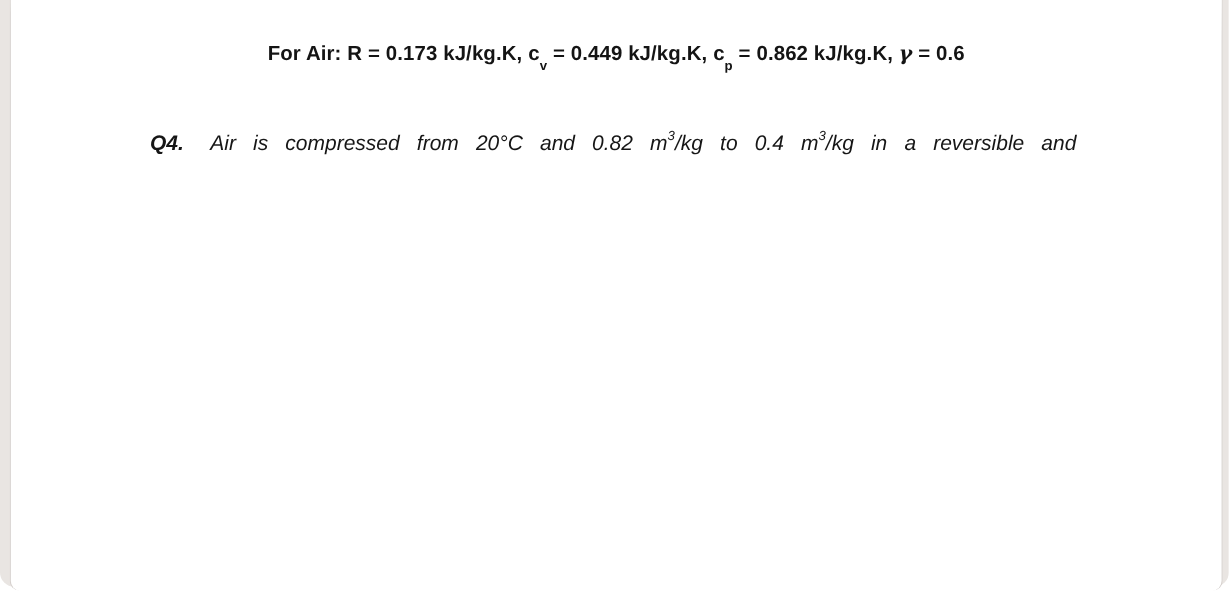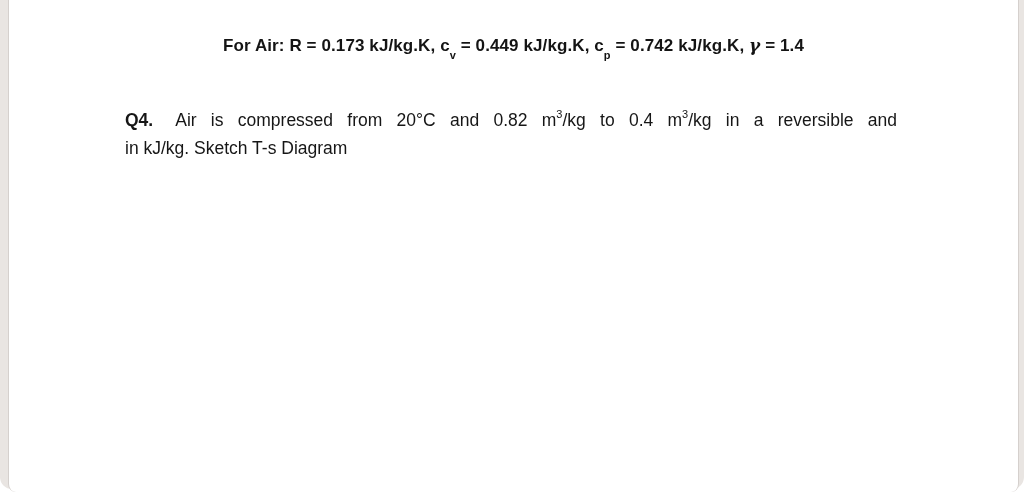--- a/index.html
+++ b/index.html
@@ -64,20 +64,21 @@
     font-weight: bold;
   }
 
   .question {
     margin-top: 48px;
     margin-left: 116px;
     width: 772px;
     font-size: 17.5px;
     line-height: 28px;
     color: #161616;
+    font-style: italic;
   }
 
   .q-line-justify {
     text-align: justify;
     text-align-last: justify;
   }
 
   .q-line-left {
     text-align: left;
   }
@@ -96,23 +97,22 @@
   }
 </style>
 </head>
 <body>
 
 <div class="viewport">
   <div class="page-bg"></div>
 
   <div class="doc-card">
 
-    <div class="doc-header"><span>For Air: R = 0.173 kJ/kg.K, c</span><sub>v</sub><span> = 0.449 kJ/kg.K, c</span><sub>p</sub><span> = 0.742 kJ/kg.K, </span><span class="gamma">γ</span><span> = 1.4</span></div>
+    <div class="doc-header"><span>For Air: R = 0.173 kJ/kg.K, c</span><sub>v</sub><span> = 0.449 kJ/kg.K, c</span><sub>p</sub><span> = 0.862 kJ/kg.K, </span><span class="gamma">γ</span><span> = 0.6</span></div>
 
     <div class="question">
       <div class="q-line-justify"><span class="q-number">Q4.</span><span>Air is compressed from 20°C and 0.82 m</span><sup>3</sup><span>/kg to 0.4 m</span><sup>3</sup><span>/kg in a reversible and</span></div>
 
 
-      <div class="q-line-left">in kJ/kg. Sketch T-s Diagram</div>
     </div>
 
   </div>
 </div>
 
 </body></html>

